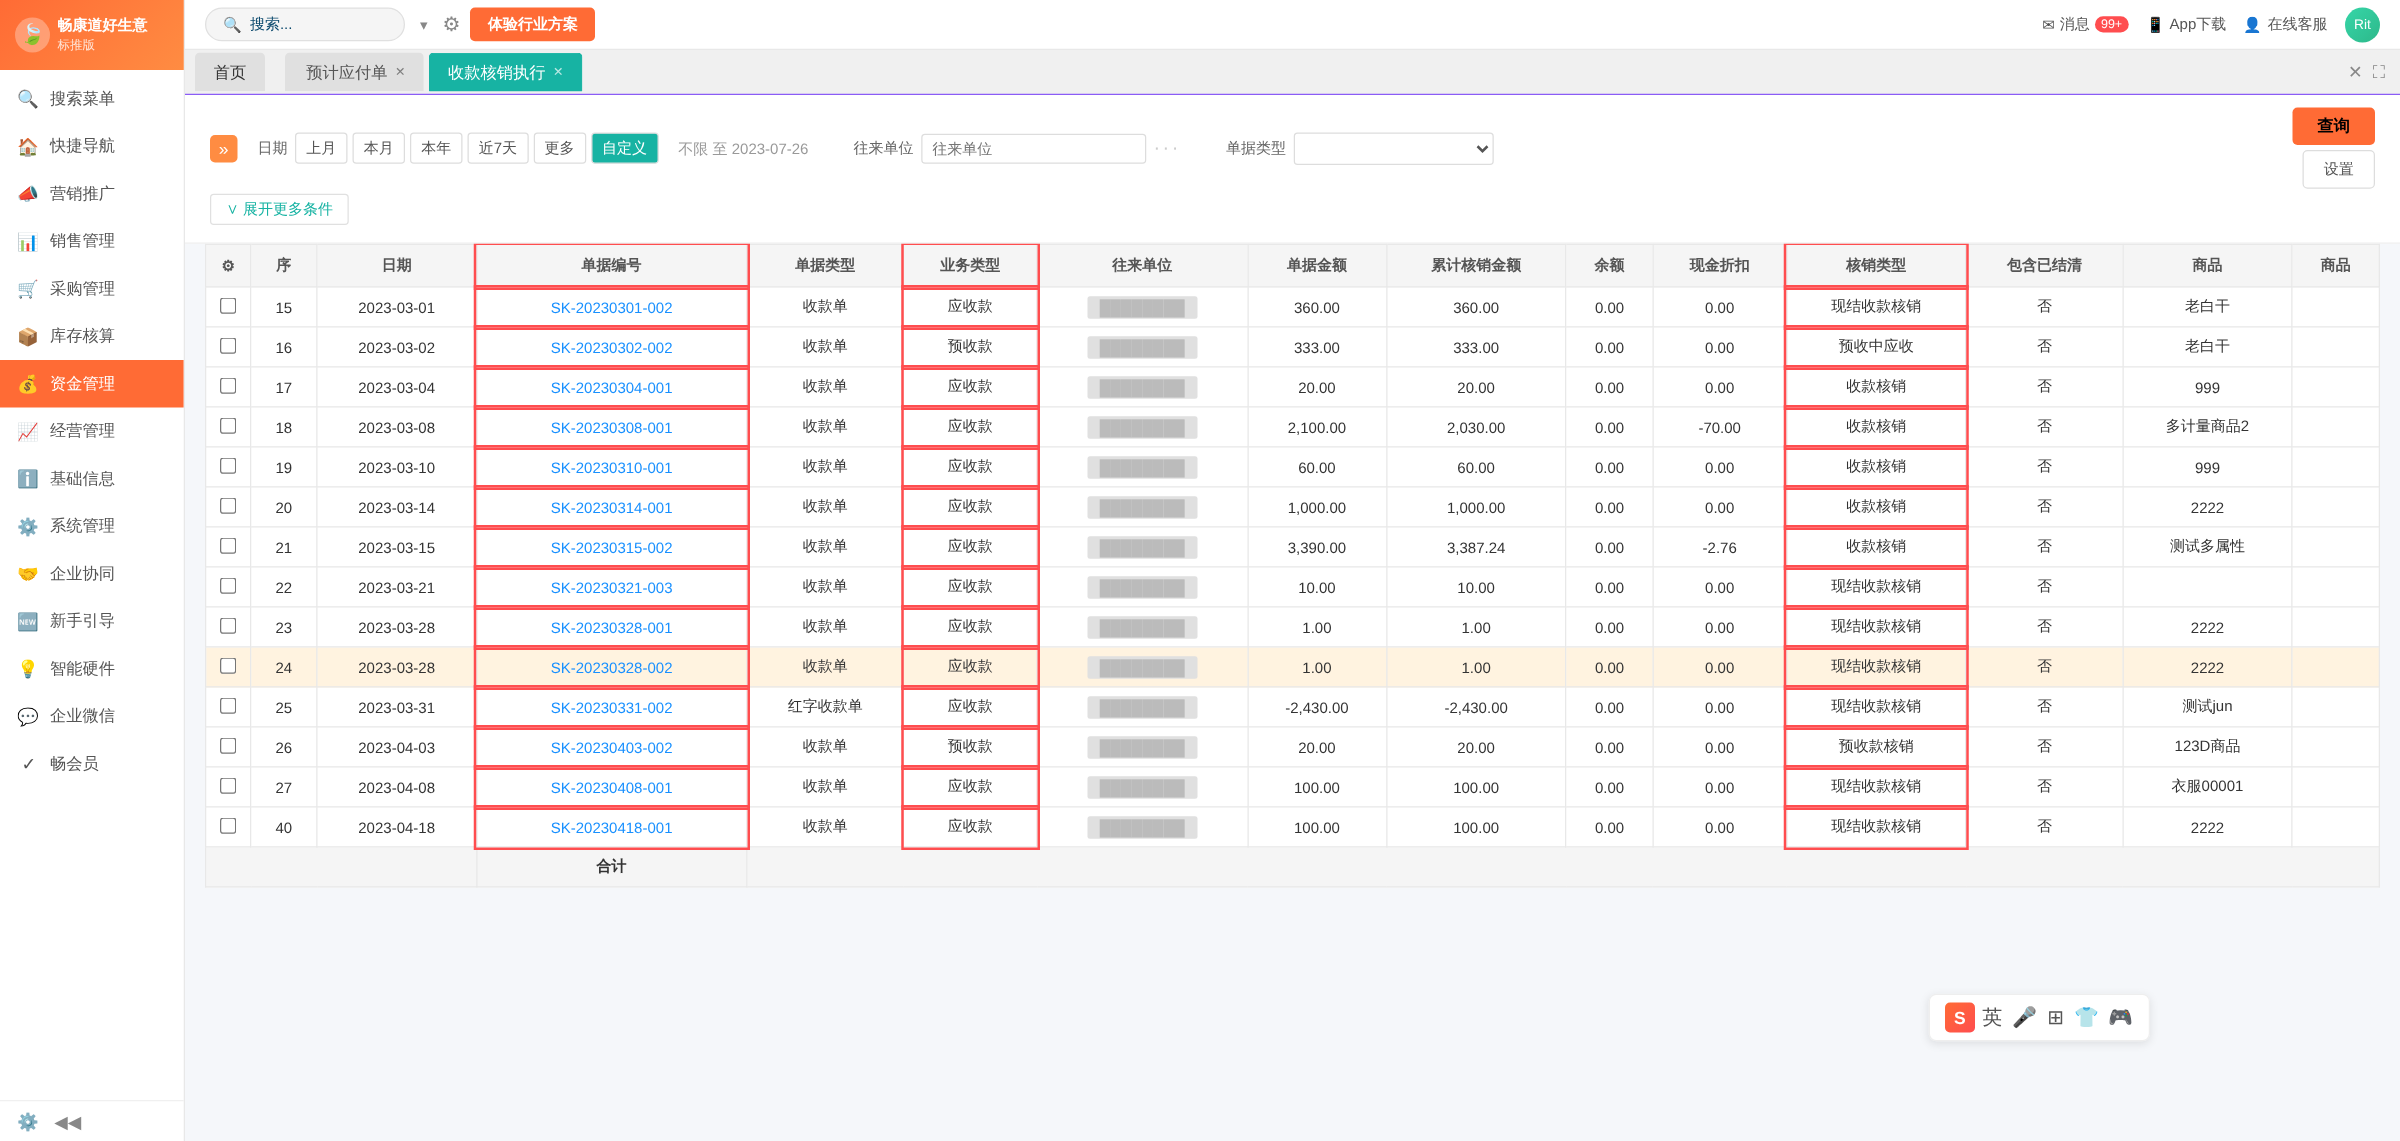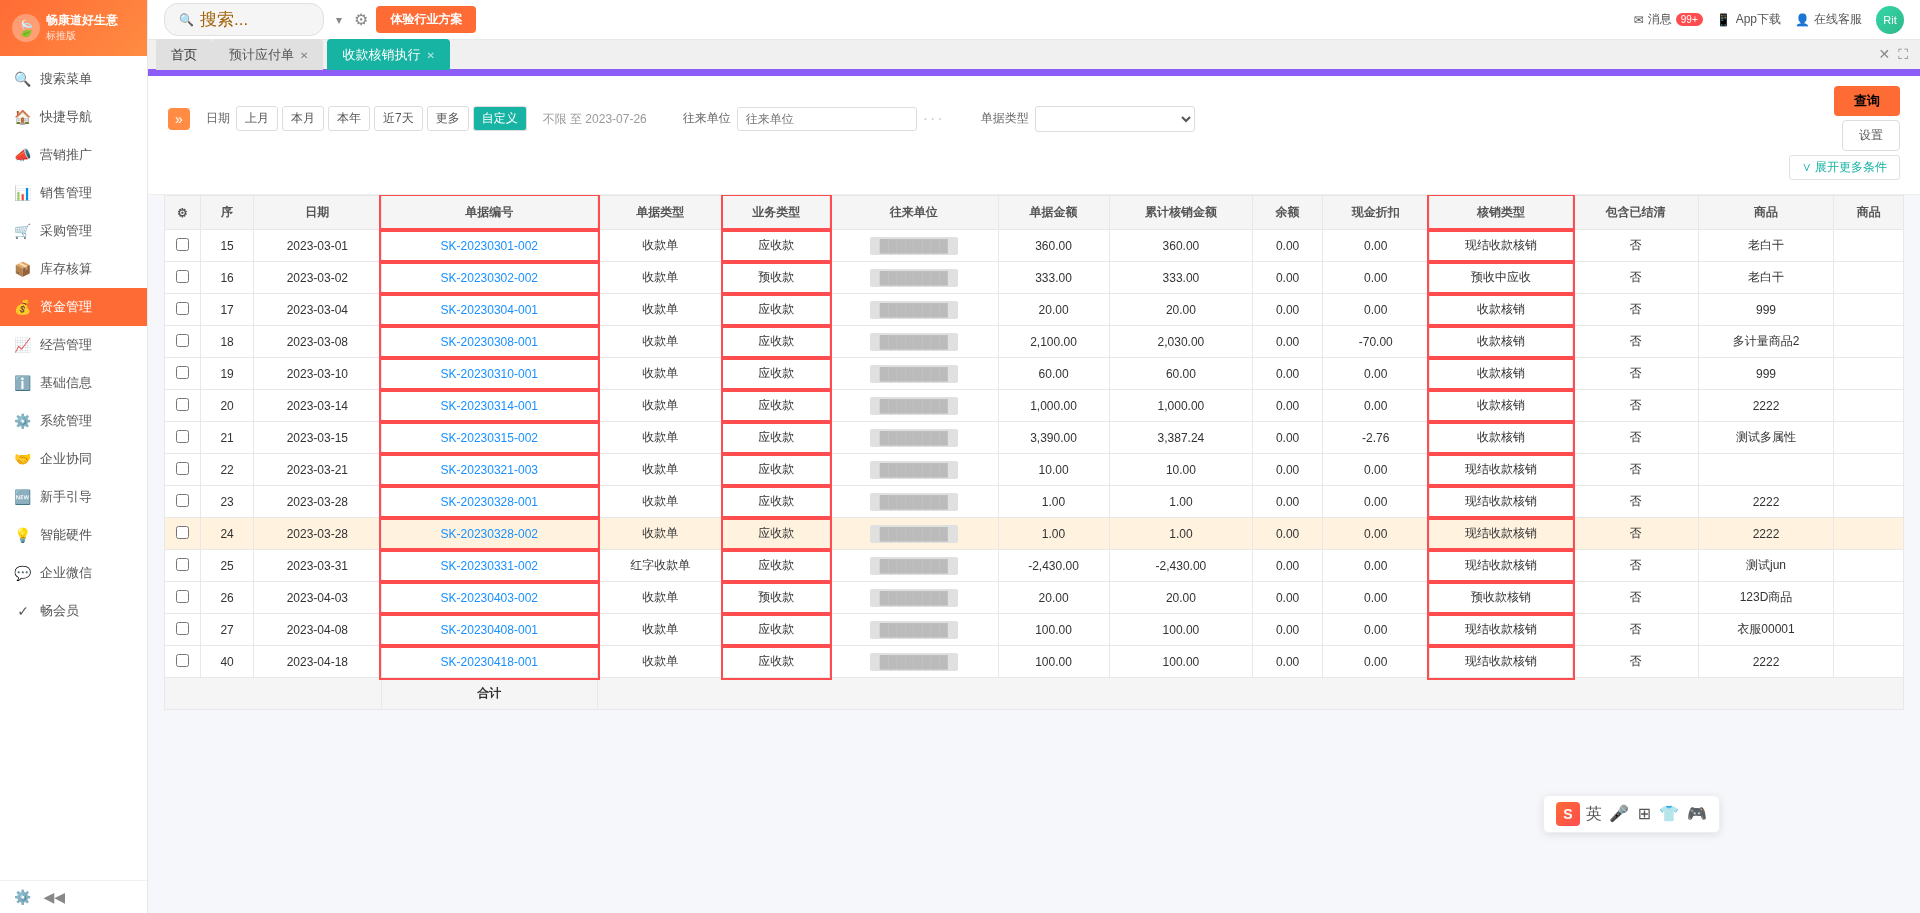--- a/index.html
+++ b/index.html
@@ -28,21 +28,21 @@
     .topbar-dropdown-icon { color: #888; margin-left: 4px; cursor: pointer; }
     .topbar-gear { color: #888; font-size: 16px; cursor: pointer; margin-left: 4px; }
     .topbar-solution { background: #ff6b35; color: white; border: none; border-radius: 4px; padding: 5px 14px; font-size: 12px; cursor: pointer; font-weight: bold; }
     .topbar-spacer { flex: 1; }
     .topbar-actions { display: flex; align-items: center; gap: 14px; }
     .topbar-action-item { display: flex; align-items: center; gap: 4px; color: #555; font-size: 12px; cursor: pointer; }
     .topbar-msg-badge { background: #ff4d4f; color: white; border-radius: 8px; padding: 1px 5px; font-size: 10px; }
     .topbar-avatar { width: 28px; height: 28px; border-radius: 50%; background: linear-gradient(135deg, #36d6a8, #2db88a); display: flex; align-items: center; justify-content: center; color: white; font-size: 11px; }
 
     
-    .tabs { background: #f0f0f0; border-bottom: 7px solid #8b5cf6; display: flex; align-items: center; height: 36px; padding: 0 8px; flex-shrink: 0; }
+    .tabs { background: #f0f0f0; border-bottom: 1px solid #8b5cf6; display: flex; align-items: center; height: 36px; padding: 0 8px; flex-shrink: 0; }
     .tab { display: flex; align-items: center; gap: 6px; padding: 6px 14px; cursor: pointer; border-radius: 4px 4px 0 0; font-size: 13px; color: #555; border: 1px solid transparent; border-bottom: none; position: relative; }
     .tab.active { background: #17b3a3; color: white; border-color: #17b3a3; }
     .tab:not(.active) { background: #e0e0e0; }
     .tab-home { color: #333; }
     .tab-close { font-size: 10px; color: inherit; opacity: 0.7; cursor: pointer; }
     .tab-spacer { flex: 1; }
     .tab-window-controls { display: flex; gap: 8px; padding-right: 4px; }
     .tab-win-btn { font-size: 14px; color: #888; cursor: pointer; }
 
     
@@ -63,21 +63,21 @@
     .filter-label { color: #666; font-size: 12px; white-space: nowrap; }
     .filter-date-btns { display: flex; gap: 4px; }
     .date-btn { padding: 3px 8px; border: 1px solid #ddd; border-radius: 3px; cursor: pointer; font-size: 12px; color: #555; background: white; }
     .date-custom { padding: 3px 8px; border: 1px solid #ddd; border-radius: 3px; cursor: pointer; font-size: 12px; color: #fff; background: #17b3a3; }
     .filter-date-range { font-size: 12px; color: #999; margin-top: 2px; }
     .filter-input { border: 1px solid #ddd; border-radius: 3px; padding: 4px 8px; font-size: 12px; width: 180px; color: #999; }
     .filter-select { border: 1px solid #ddd; border-radius: 3px; padding: 4px 8px; font-size: 12px; width: 160px; color: #555; background: white; }
     .filter-dots { color: #ccc; font-size: 16px; letter-spacing: 2px; }
     .btn-query { background: #ff6b35; color: #000000; border: none; border-radius: 4px; padding: 6px 20px; font-size: 13px; cursor: pointer; font-weight: bold; }
     .btn-settings { background: white; color: #555; border: 1px solid #ddd; border-radius: 4px; padding: 6px 16px; font-size: 12px; cursor: pointer; }
-    .filter-expand-row { display: flex; align-items: center; justify-content: flex-end; padding: 4px 0; }
+    .filter-expand-row { display: flex; align-items: center; justify-content: flex-start; padding: 4px 0; }
     .expand-more-btn { display: flex; align-items: center; gap: 4px; color: #17b3a3; font-size: 12px; cursor: pointer; border: 1px solid #e0e0e0; background: white; border-radius: 3px; padding: 3px 12px; }
     .data-table { width: 100%; border-collapse: collapse; background: white; font-size: 12px; }
     .data-table th { background: #f5f5f5; color: #555; font-weight: 600; padding: 8px 10px; border: 1px solid #e8e8e8; text-align: center; white-space: nowrap; }
     .data-table td { padding: 7px 10px; border: 1px solid #e8e8e8; text-align: center; color: #333; white-space: nowrap; }
     .data-table tr.highlighted td { background: #fff3e0; }
     .link-cell { color: #1890ff; cursor: pointer; text-decoration: none; }
     .negative { color: #ff4d4f; }
 
     
     .table-scroll { overflow-x: auto; overflow-y: auto; flex: 1; }
@@ -171,21 +171,21 @@
     <span class="sidebar-bottom-icon">⚙️</span>
     <span class="sidebar-bottom-icon">◀◀</span>
   </div>
 </div>
 
 <div class="main">
 
   <div class="topbar">
     <div class="topbar-search">
       <span style="color:#bbb;">🔍</span>
-      <span style="color:#a16207;font-size:17px;">搜索...</span>
+      <span style="color:#0c4a6e;font-size:12px;">搜索...</span>
     </div>
     <span class="topbar-dropdown-icon">▾</span>
     <span class="topbar-gear">⚙</span>
     <button class="topbar-solution">体验行业方案</button>
     <div class="topbar-spacer"></div>
     <div class="topbar-actions">
       <div class="topbar-action-item">
         <span>✉</span>
         <span>消息</span>
         <span class="topbar-msg-badge">99+</span>
@@ -199,21 +199,21 @@
         <span>在线客服</span>
       </div>
       <div class="topbar-avatar">Rit</div>
     </div>
   </div>
 
   <div class="tabs">
     <div class="tab tab-home">
       <span>首页</span>
     </div>
-    <div class="tab" style="margin-left:0;padding-left:16px;">
+    <div class="tab" style="margin-left:16px;padding-left:16px;">
       <span>预计应付单</span>
       <span class="tab-close">✕</span>
     </div>
     <div class="tab active" style="margin-left:4px;">
       <span>收款核销执行</span>
       <span class="tab-close">✕</span>
     </div>
     <div class="tab-spacer"></div>
     <div class="tab-window-controls">
       <span class="tab-win-btn">✕</span>

